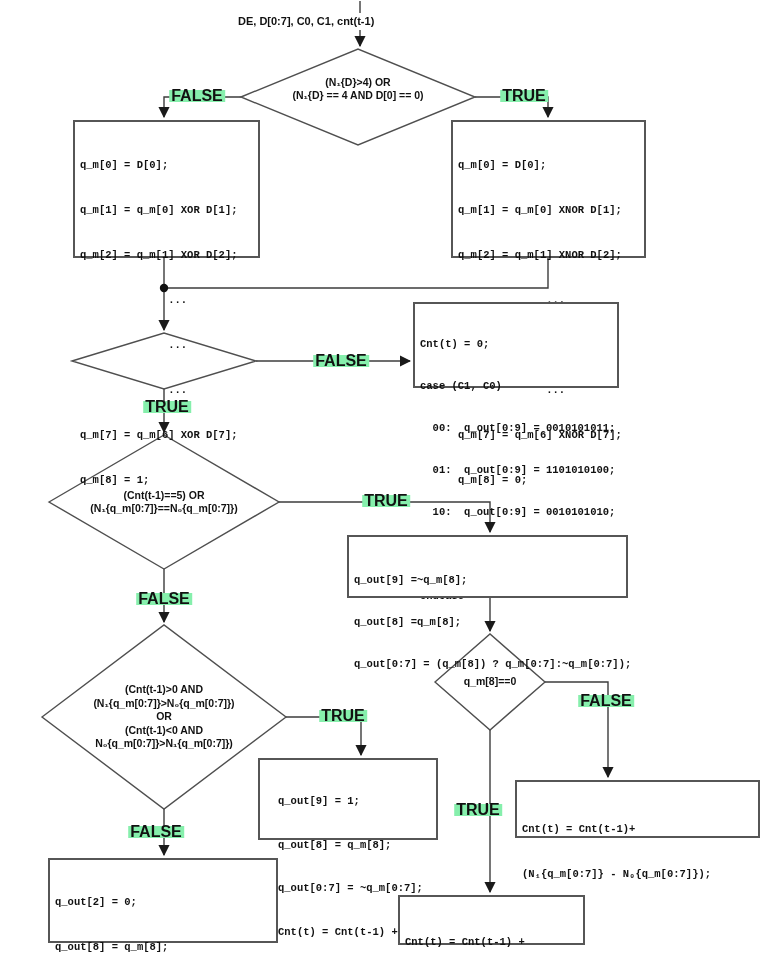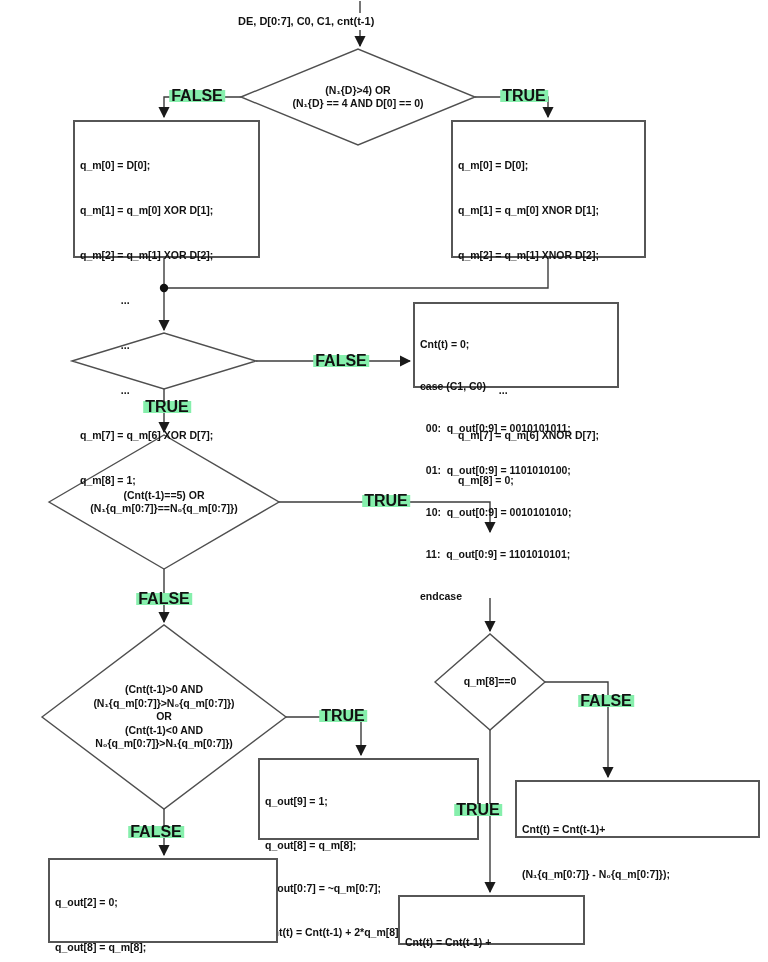--- a/index.html
+++ b/index.html
@@ -1,20 +1,20 @@
 <!DOCTYPE html>
 <html><head>
 <meta charset="utf-8">
 <style>
   html,body{margin:0;padding:0;background:#fff;}
   .stage{position:relative;width:768px;height:962px;background:#ffffff;overflow:hidden;
          font-family:"Liberation Sans","DejaVu Sans",sans-serif;}
   svg.wires{position:absolute;left:0;top:0;width:768px;height:962px;}
   .box{position:absolute;box-sizing:border-box;border:2px solid #565656;background:#fff;
-       color:#111;font-weight:bold;font-size:10.5px;line-height:15px;white-space:pre;}
+       color:#111;font-weight:bold;font-size:10.5px;line-height:15px;white-space:pre;font-family:Liberation Mono, monospace;}
   .box div{white-space:pre;}
   .dtext{position:absolute;display:flex;flex-direction:column;align-items:center;justify-content:center;
          text-align:center;color:#111;font-weight:bold;font-size:10.5px;line-height:13.5px;white-space:pre;}
   .lbl{position:absolute;transform:translate(-50%,-50%);background:#86efac;padding:0 2px;color:#111;
        font-weight:bold;font-size:16px;line-height:12px;white-space:pre;}
   .startlbl{position:absolute;left:238px;top:14px;width:240px;color:#111;
        font-weight:bold;font-size:11px;line-height:14px;}
 </style>
 </head>
 <body>
@@ -55,21 +55,21 @@
     <polygon points="72,361 164,333 256,361 164,389" fill="#fff" stroke="#4f4f4f"></polygon>
     <polygon points="49,502 164,435 279,502 164,569" fill="#fff" stroke="#4f4f4f"></polygon>
     <polygon points="435,682 490,634 545,682 490,730" fill="#fff" stroke="#4f4f4f"></polygon>
     <polygon points="42,717 164,625 286,717 164,809" fill="#fff" stroke="#4f4f4f"></polygon>
 
     <circle cx="164" cy="288" r="4.2" fill="#111" stroke="none"></circle>
   </svg>
 
   <div class="startlbl">DE, D[0:7], C0, C1, cnt(t-1)</div>
 
-  <div class="dtext" style="left:258px;top:72px;width:200px;height:50px">
+  <div class="dtext" style="left:258px;top:64px;width:200px;height:50px">
     <div>(N₁{D}&gt;4) OR</div>
     <div>(N₁{D} == 4 AND D[0] == 0)</div>
   </div>
   <div class="dtext" style="left:54px;top:478px;width:220px;height:48px">
     <div>(Cnt(t-1)==5) OR</div>
     <div>(N₁{q_m[0:7]}==N₀{q_m[0:7]})</div>
   </div>
   <div class="dtext" style="left:440px;top:670px;width:100px;height:24px">
     <div>q_m[8]==0</div>
   </div>
@@ -106,22 +106,27 @@
   <div class="box" style="left:413px;top:302px;width:206px;height:86px;padding:5px 2px 0 5px;line-height:14px">
     <div>Cnt(t) = 0;</div>
     <div>case (C1, C0)</div>
     <div>  00:  q_out[0:9] = 0010101011;</div>
     <div>  01:  q_out[0:9] = 1101010100;</div>
     <div>  10:  q_out[0:9] = 0010101010;</div>
     <div>  11:  q_out[0:9] = 1101010101;</div>
     <div>endcase</div>
   </div>
 
+  <div class="box" style="left:347px;top:535px;width:281px;height:63px;padding:8px 2px 0 5px;line-height:14px">
+    <div>q_out[9] =~q_m[8];</div>
+    <div>q_out[8] =q_m[8];</div>
+    <div>q_out[0:7] = (q_m[8]) ? q_m[0:7]:~q_m[0:7]);</div>
+  </div>
 
-  <div class="box" style="left:258px;top:758px;width:221px;height:82px;padding:5px 2px 0 5px;line-height:14.5px">
+  <div class="box" style="left:258px;top:758px;width:180px;height:82px;padding:5px 2px 0 18px;line-height:14.5px">
     <div>q_out[9] = 1;</div>
     <div>q_out[8] = q_m[8];</div>
     <div>q_out[0:7] = ~q_m[0:7];</div>
     <div>Cnt(t) = Cnt(t-1) + 2*q_m[8] +</div>
     
   </div>
 
   <div class="box" style="left:48px;top:858px;width:230px;height:85px;padding:5px 2px 0 5px">
     <div>q_out[2] = 0;</div>
     <div>q_out[8] = q_m[8];</div>

